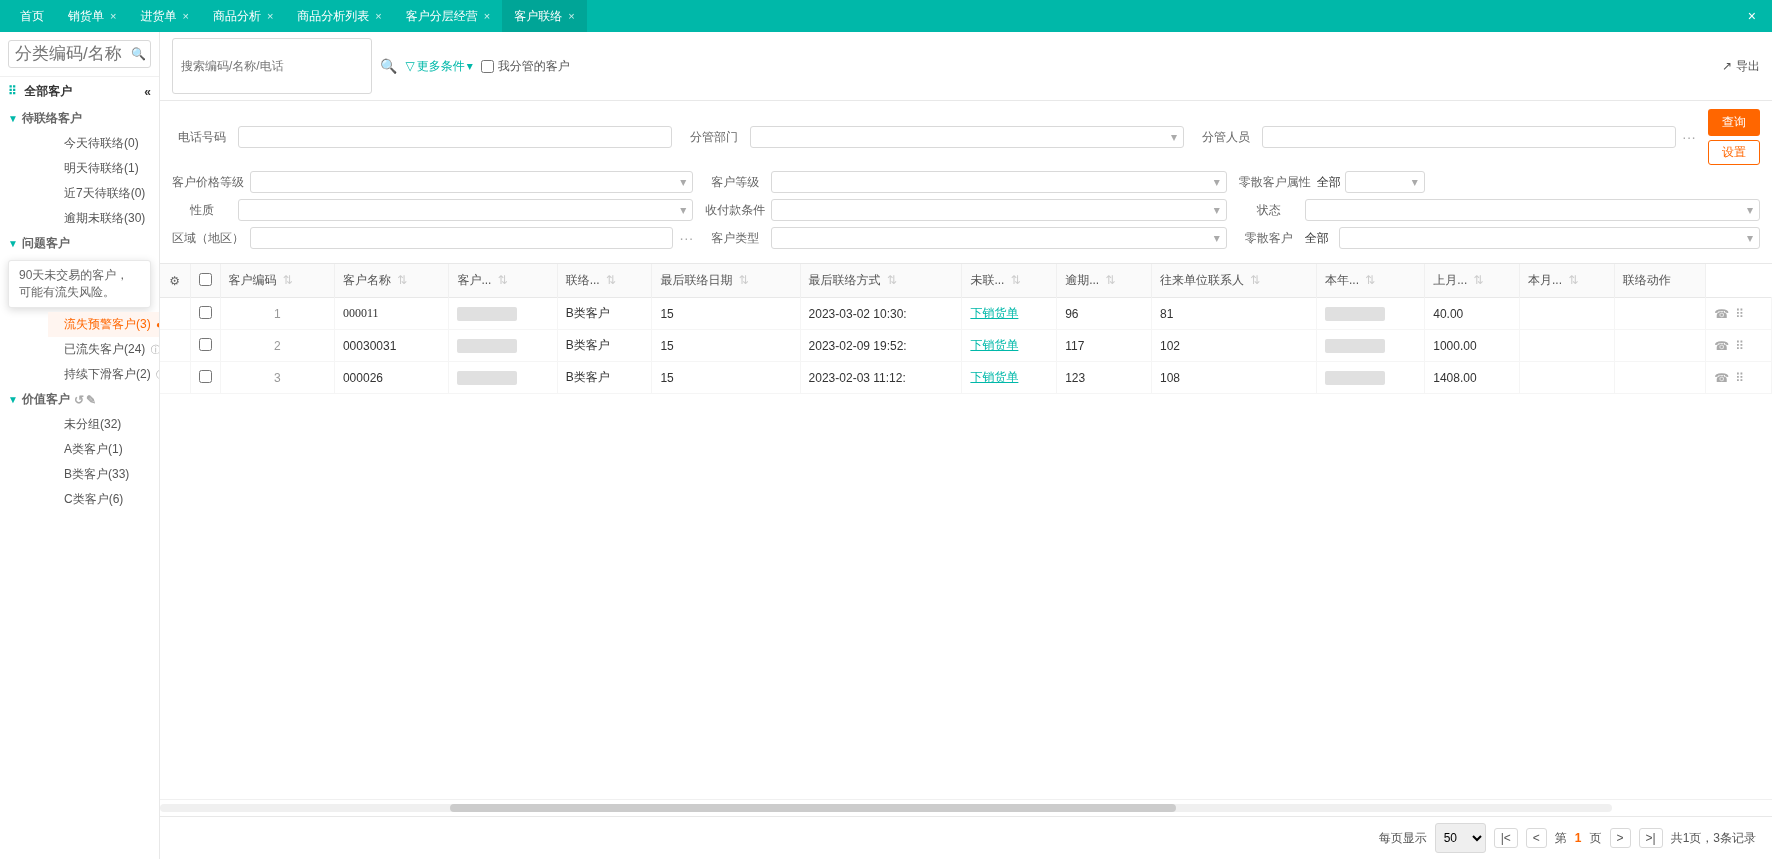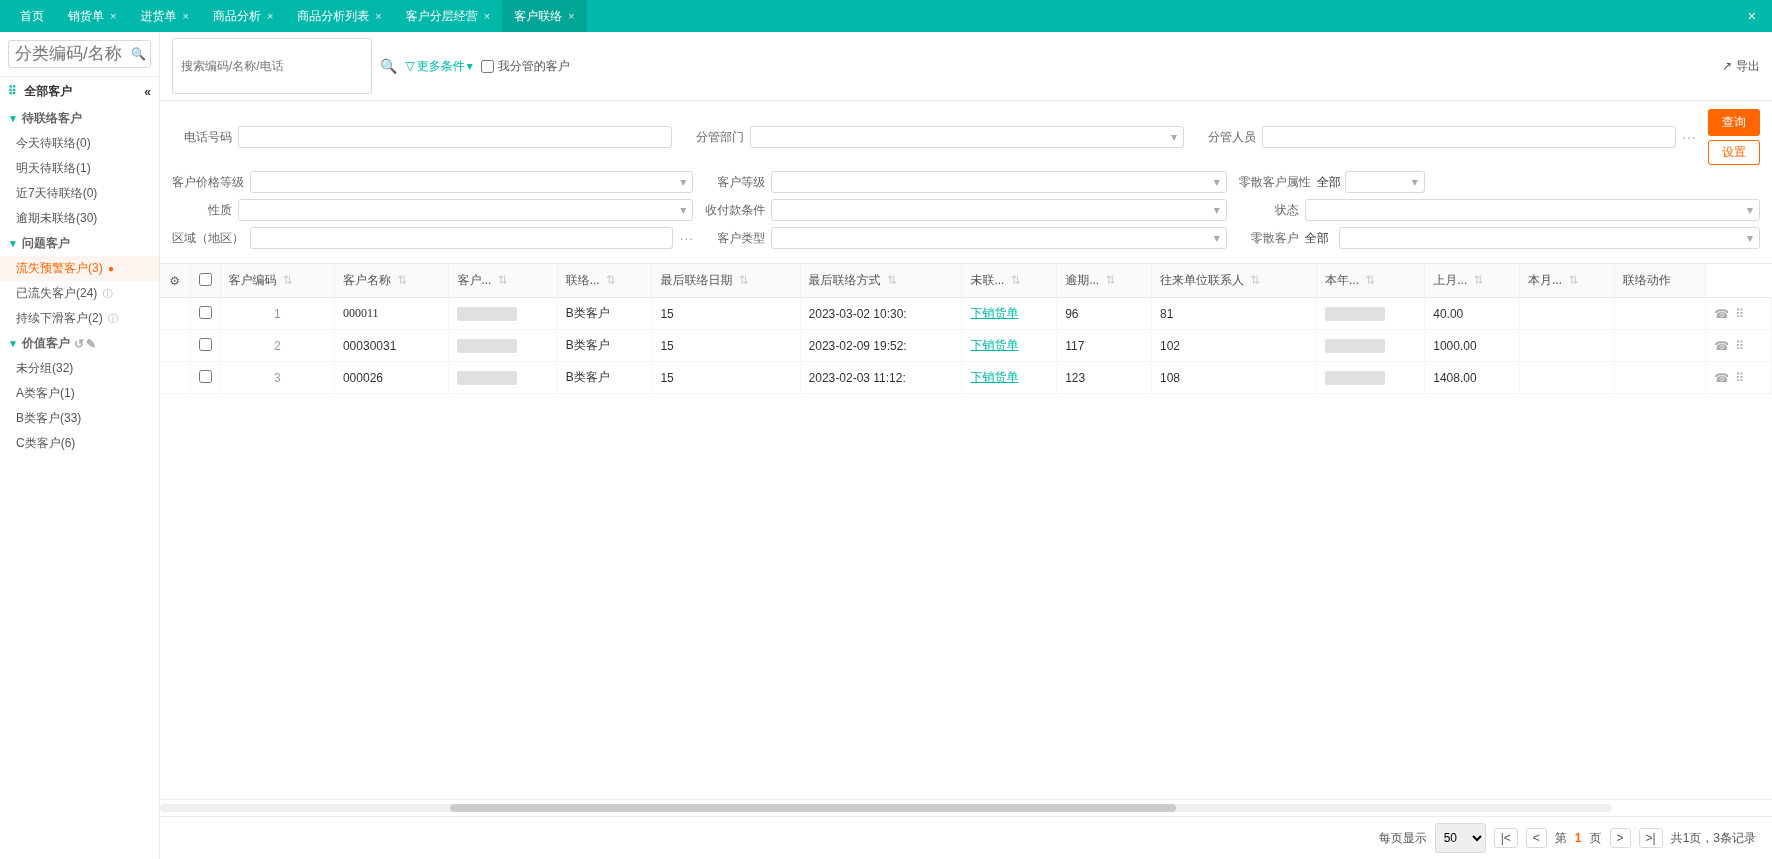--- a/index.html
+++ b/index.html
@@ -89,20 +89,21 @@
       cursor: pointer;
       display: flex;
       align-items: center;
     }
     .sidebar-group-title .triangle { margin-right: 4px; font-size: 10px; color: #00b8a9; }
     .sidebar-item {
       padding: 4px 8px 4px 16px;
       color: #555;
       cursor: pointer;
       white-space: nowrap;
+      margin-left: 48px;
     }
     .sidebar-item.active {
       color: #ff6600;
       background: #fff5f0;
     }
     .tooltip-box {
       background: white;
       border: 1px solid #e8e8e8;
       box-shadow: 0 2px 8px rgba(0,0,0,0.15);
       padding: 6px 10px;
@@ -182,21 +183,21 @@
     .filter-field {
       display: flex;
       align-items: center;
       flex: 1;
       gap: 6px;
     }
     .filter-field label {
       color: #666;
       white-space: nowrap;
       min-width: 60px;
-      text-align: right;
+      text-align: center;
     }
     .filter-field input, .filter-field .select-box {
       flex: 1;
       border: 1px solid #d9d9d9;
       border-radius: 3px;
       padding: 3px 6px;
       font-size: 12px;
       color: #333;
       background: white;
       outline: none;
@@ -406,20 +407,23 @@
     </div>
     <div class="sidebar-item">
       <span>逾期未联络(30)</span>
     </div>
 
     <div class="sidebar-group-title">
       <span class="triangle">▼</span>
       <span>问题客户</span>
     </div>
 
+    <div class="tooltip-box">
+      <span>90天未交易的客户，可能有流失风险。</span>
+    </div>
 
     <div class="sidebar-item active">
       <span>流失预警客户(3)</span>
       <span style="color:#ff6600;font-size:10px;margin-left:2px;">●</span>
     </div>
     <div class="sidebar-item">
       <span>已流失客户(24)</span>
       <span style="color:#aaa;font-size:10px;margin-left:2px;">ⓘ</span>
     </div>
     <div class="sidebar-item">

